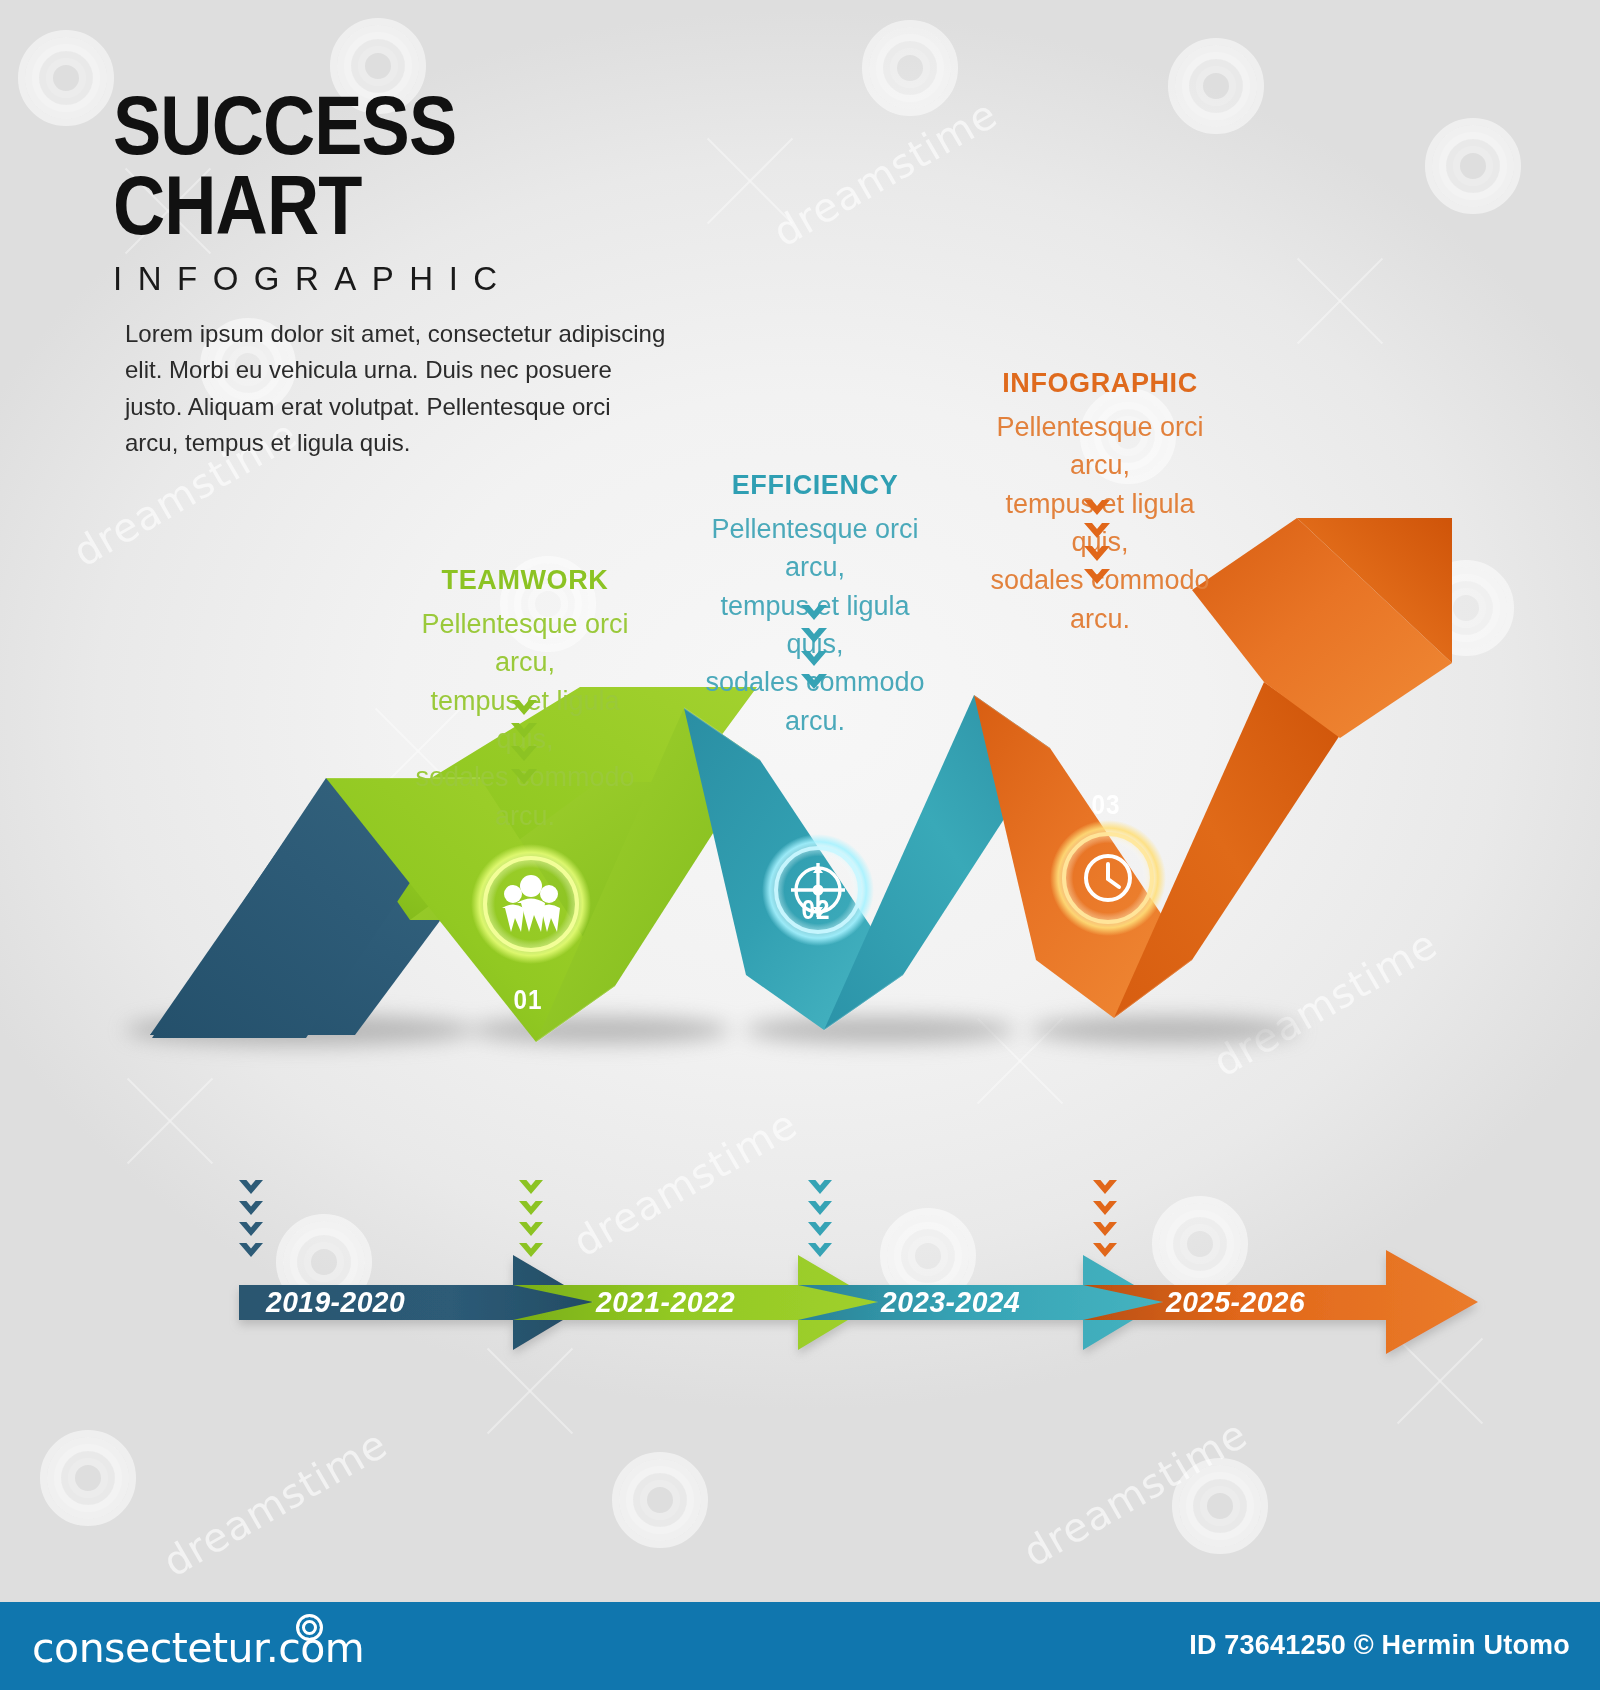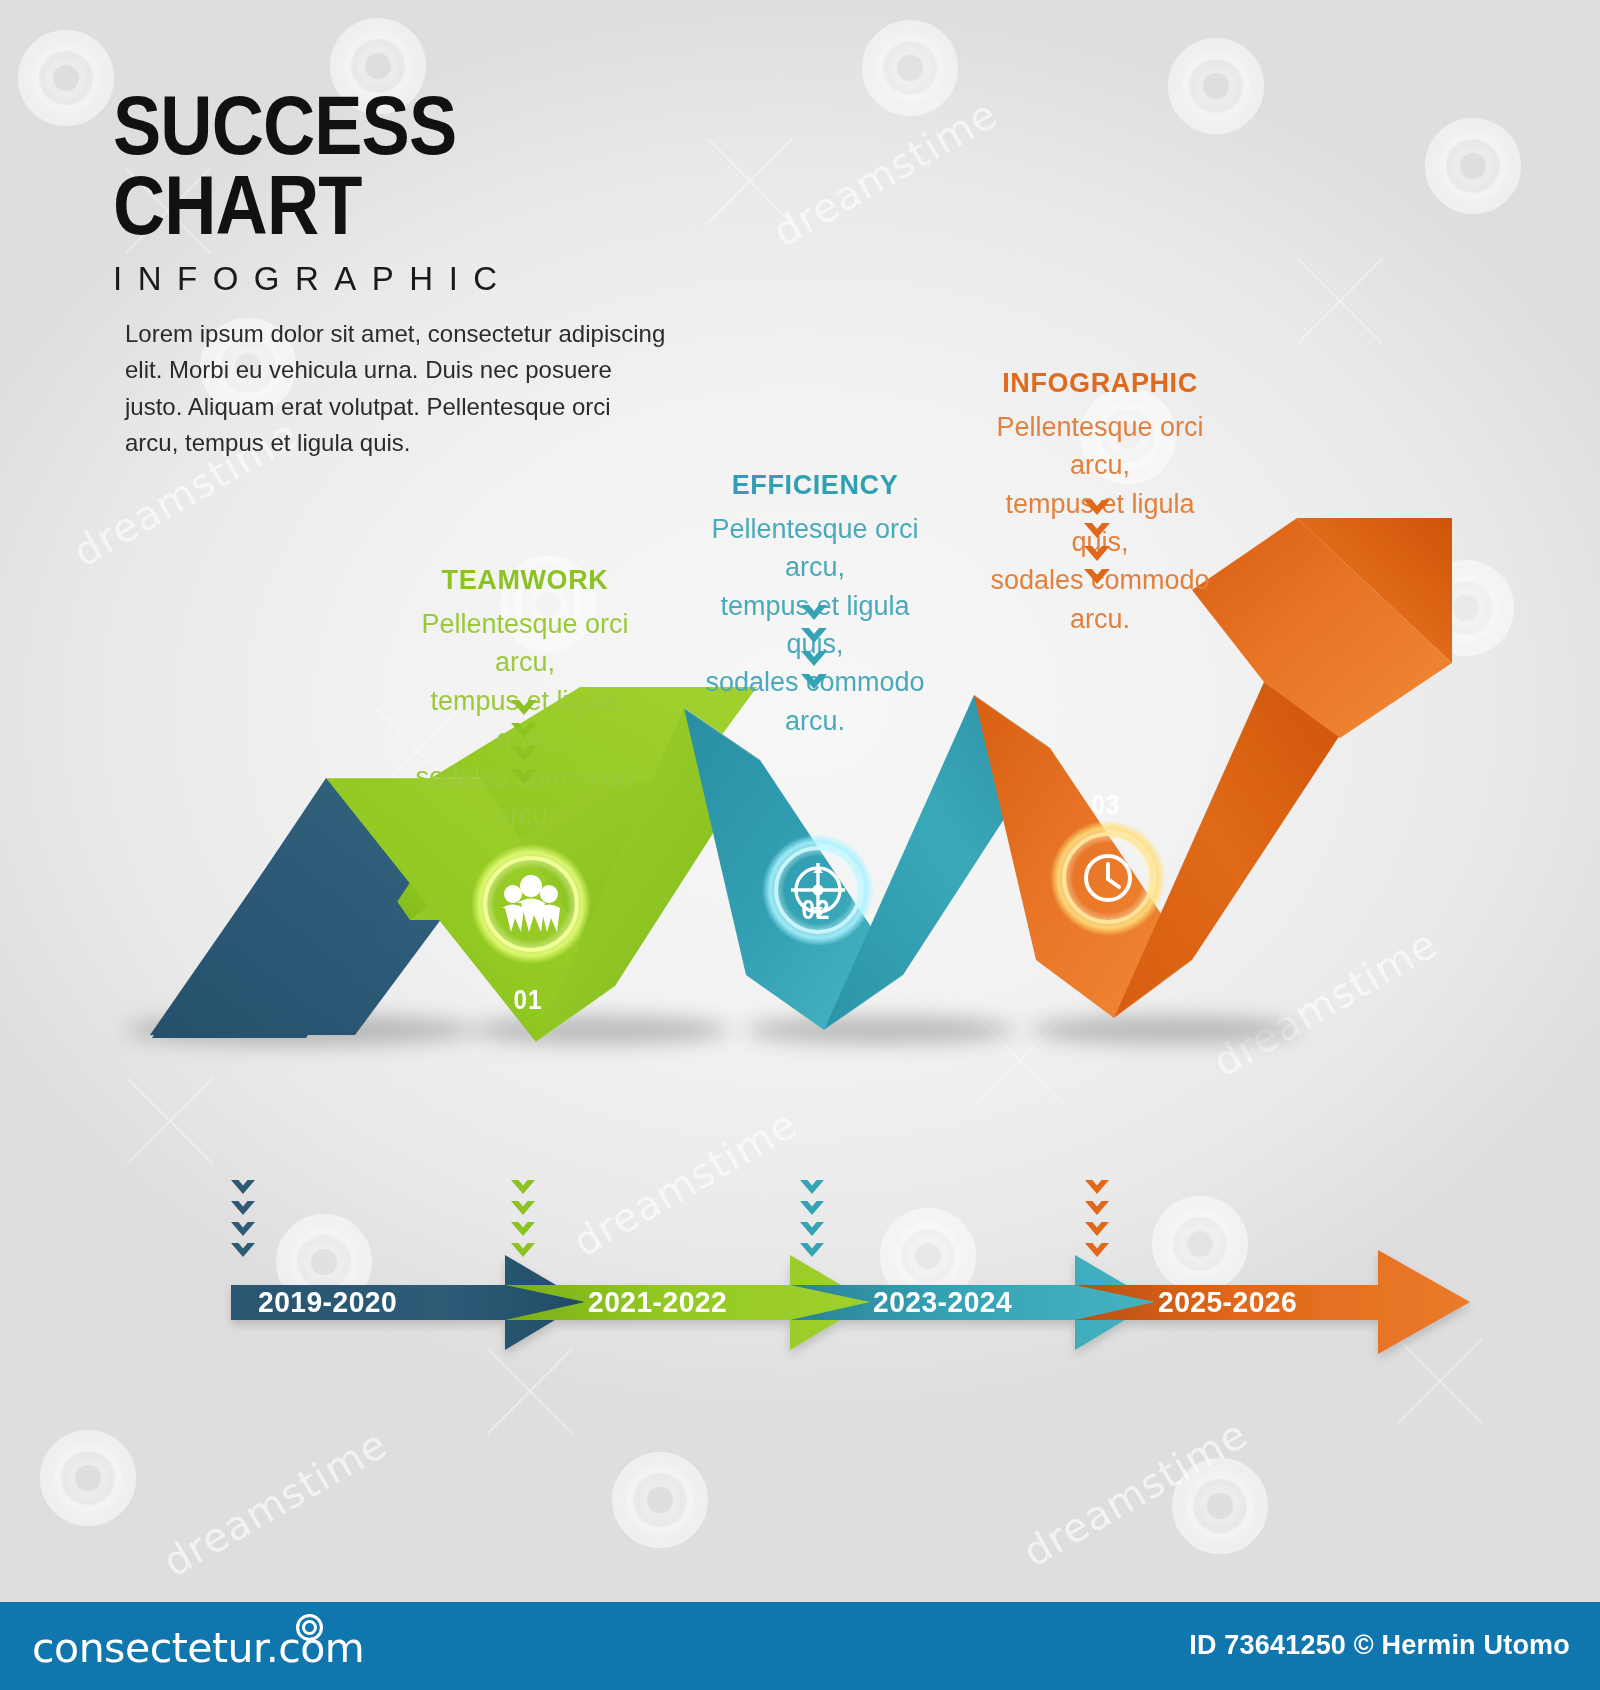--- a/index.html
+++ b/index.html
@@ -102,21 +102,21 @@
   .chev-stack {
     position: absolute;
     display: flex;
     flex-direction: column;
     align-items: center;
     gap: 8px;
   }
   .chev { width: 26px; height: 15px; }
 
   
-  #timeline { position: absolute; left: 0; top: 1180px; width: 1348px; height: 230px; }
+  #timeline { position: absolute; left: 8px; top: 1180px; width: 1348px; height: 230px; font-style: italic; }
   .tl-chev-stack {
     position: absolute;
     display: flex;
     flex-direction: column;
     align-items: center;
     gap: 7px;
   }
   .tl-chev { width: 24px; height: 14px; }
   .tl-label {
     position: absolute;

